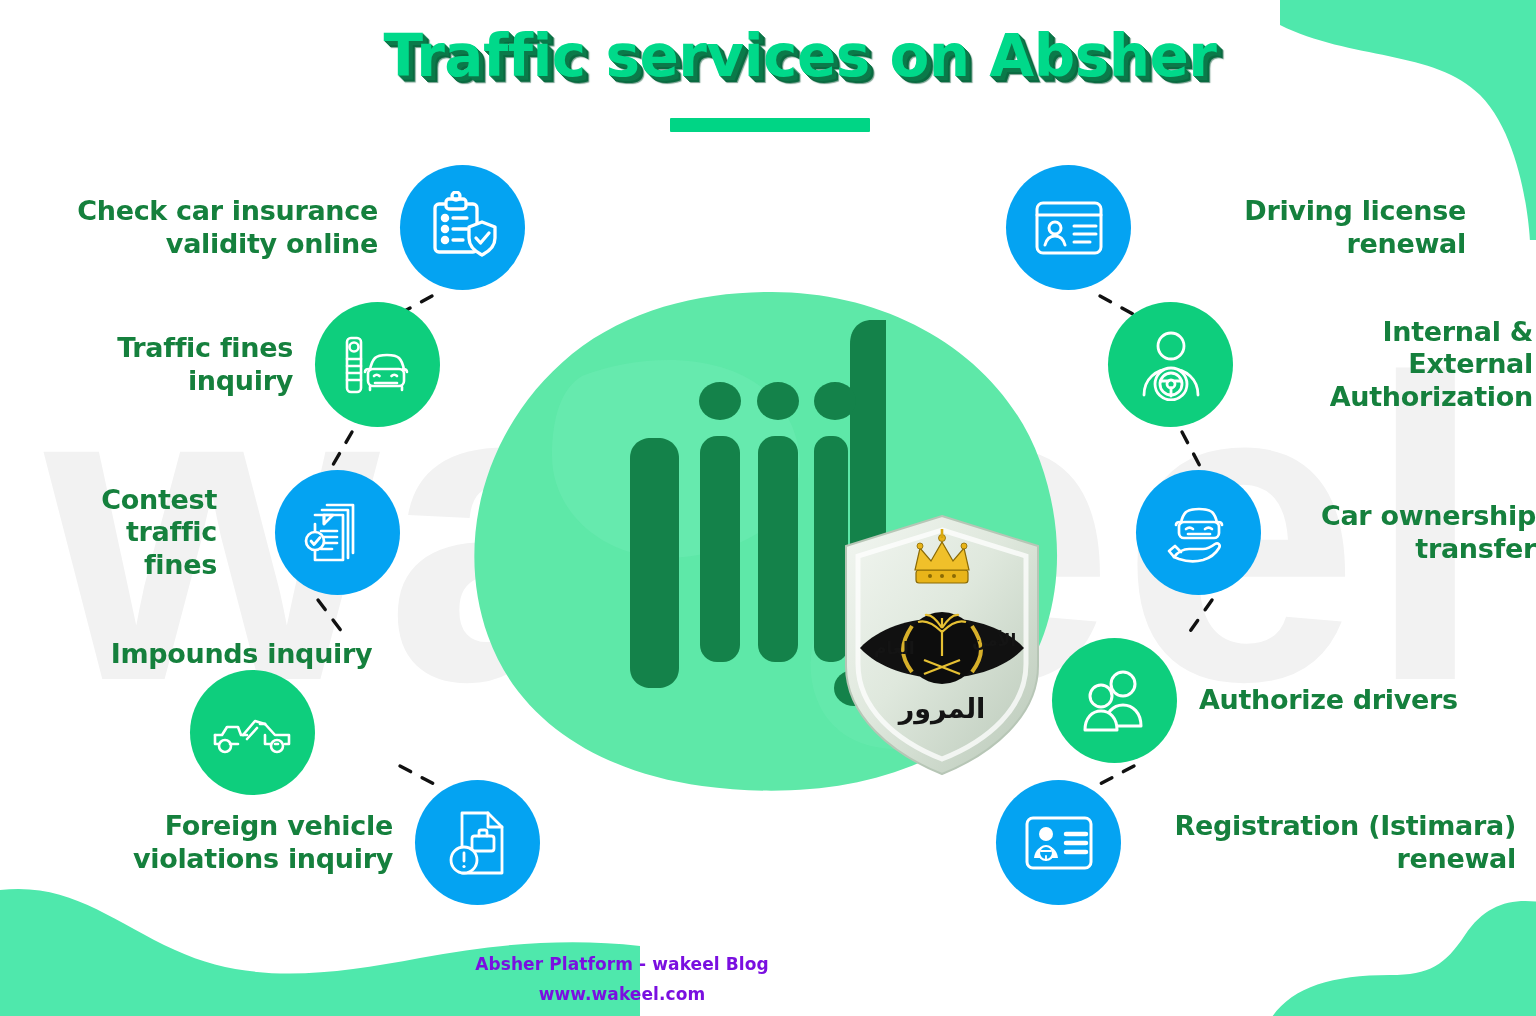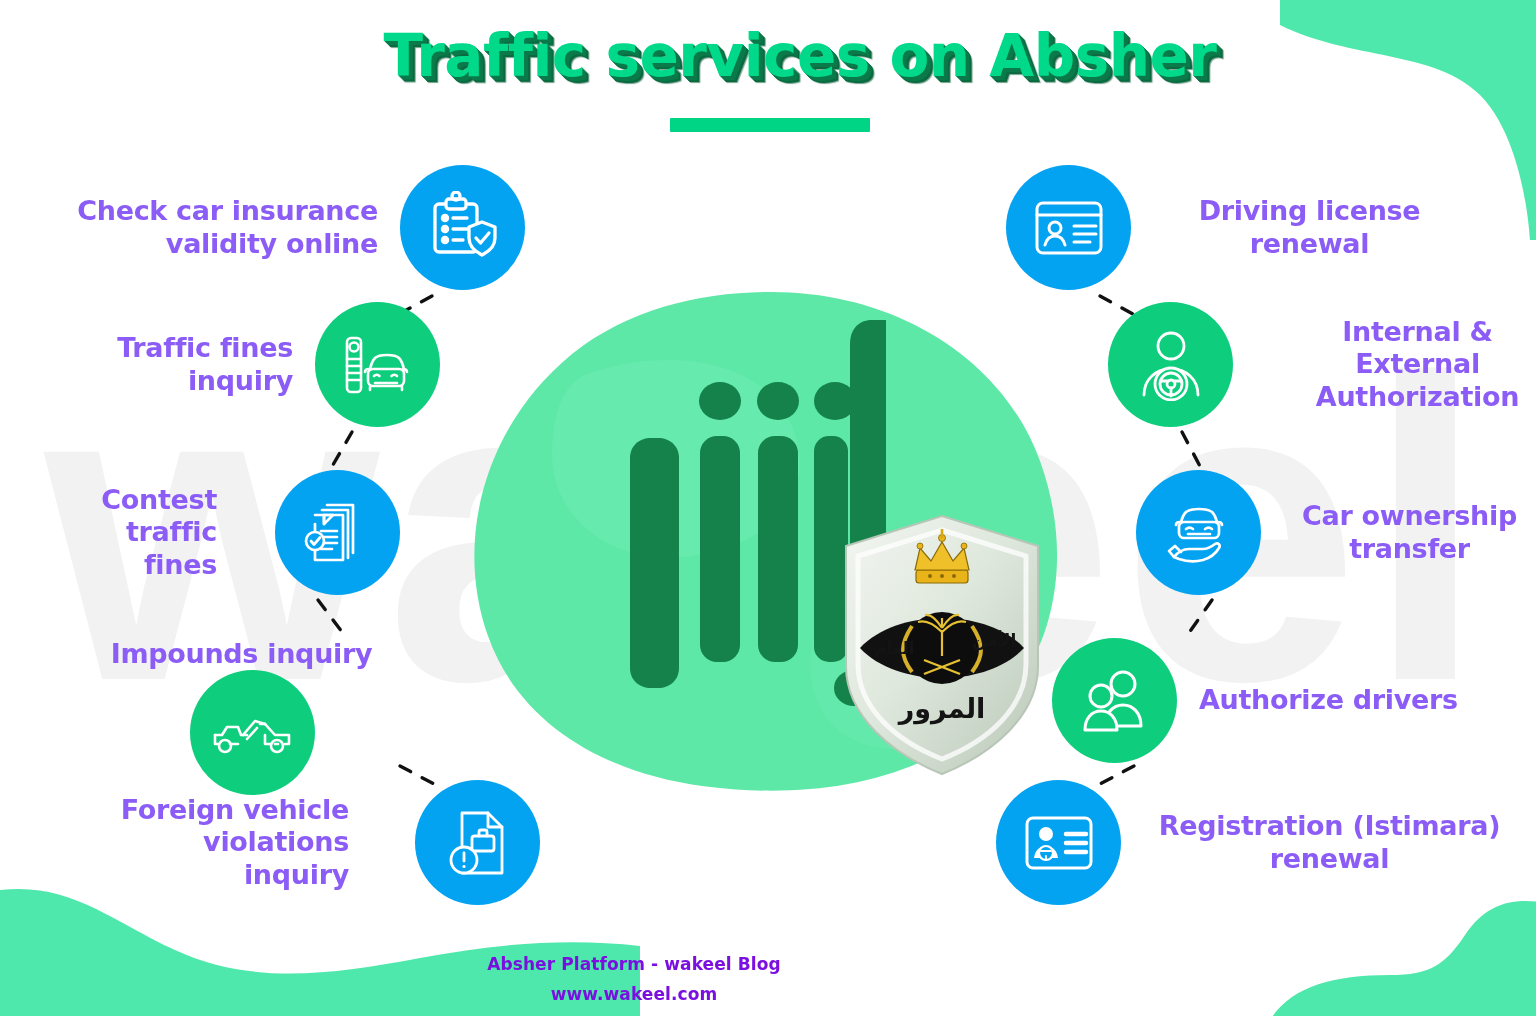--- a/index.html
+++ b/index.html
@@ -49,36 +49,35 @@
   .node{position:absolute;display:flex;align-items:center;}
   .circle{
     width:125px;height:125px;border-radius:50%;
     display:flex;align-items:center;justify-content:center;
     flex:0 0 125px;position:relative;
   }
   .circle.blue{background:#04A3F2;}
   .circle.green{background:#0ECE7D;}
   .circle svg{display:block;}
   .label{
-    font-size:27px;font-weight:800;color:#8b5cf6;line-height:1.2;
+    font-size:27px;font-weight:800;color:#15803d;line-height:1.2;
     font-family:"DejaVu Sans", sans-serif;
     letter-spacing:-0.3px;
   }
   .node.left  .label{text-align:right;margin-right:22px;order:-1;}
-  .node.right .label{text-align:center;margin-left:22px;}
+  .node.right .label{text-align:right;margin-left:22px;}
 
   
   .connectors{position:absolute;inset:0;width:1536px;height:1016px;pointer-events:none;}
 
   
   .footer{
     position:absolute;left:0;top:950px;width:1244px;text-align:center;
     color:#7A0FE0;font-weight:800;font-size:17px;line-height:1.75;
     font-family:"DejaVu Sans", sans-serif;
-    margin-left:12px;
   }
   .footer div{letter-spacing:0.1px;}
 
   
   .emblem-ar{font-family:"DejaVu Sans", sans-serif;}
 </style>
 </head>
 <body>
 
 <div class="stage">
@@ -277,21 +276,21 @@
         <path d="M34 40l10-11"></path>
         <path d="M52 25l10 11h14v9h-4"></path>
         <path d="M52 36v9h6"></path>
         <path d="M62 45h3"></path>
         <circle cx="64" cy="47" r="6"></circle>
         <path d="M52 25h-5"></path>
       </svg>
     </div>
   </div>
 
-  <div class="node left" style="left:100px;top:780px;width:440px;justify-content:flex-end;gap:44px;">
+  <div class="node left" style="left:100px;top:780px;width:440px;justify-content:flex-end;">
     <div class="label">Foreign vehicle violations inquiry</div>
     <div class="circle blue">
       <svg width="68" height="72" viewBox="0 0 68 72" fill="none" stroke="#ffffff" stroke-width="2.8" stroke-linecap="round" stroke-linejoin="round">
         <path d="M18 6h26l14 14v46H18z"></path>
         <path d="M44 6v14h14"></path>
         <rect x="28" y="29" width="22" height="15" rx="2.5"></rect>
         <path d="M35 29v-4a2 2 0 0 1 2-2h4a2 2 0 0 1 2 2v4"></path>
         <circle cx="20" cy="53" r="13" fill="#04A3F2"></circle>
         <path d="M20 46v8"></path>
         <circle cx="20" cy="59.5" r="1.6" fill="#ffffff" stroke="none"></circle>

